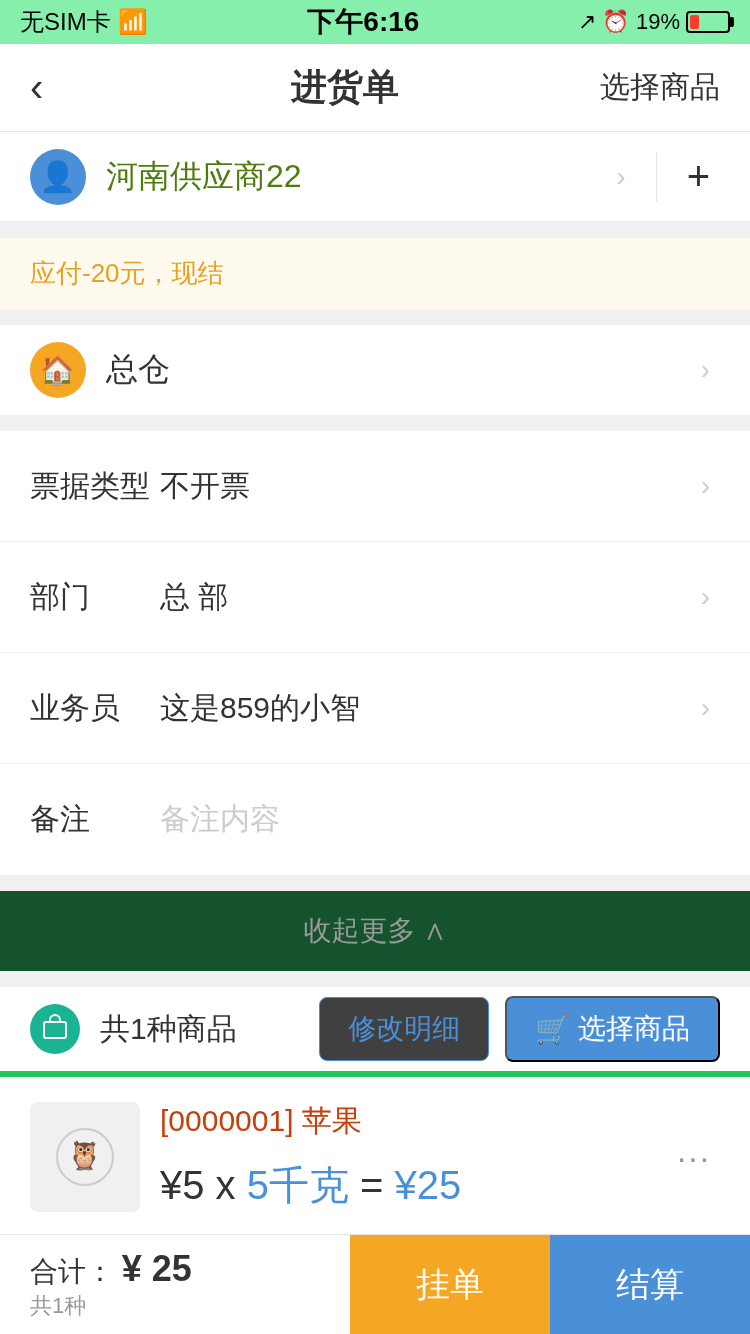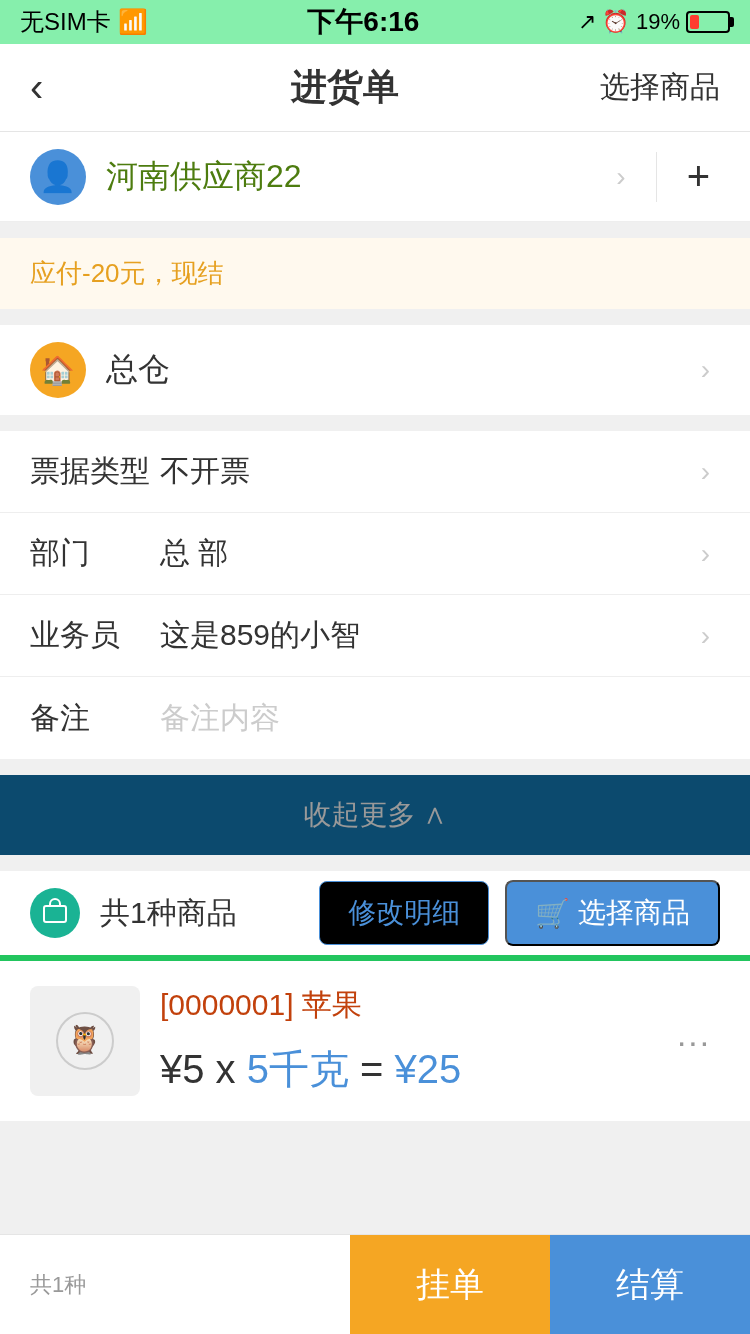--- a/index.html
+++ b/index.html
@@ -167,21 +167,21 @@
       flex: 1;
       font-size: 32px;
       color: #333;
     }
 
     
     .form-row {
       display: flex;
       align-items: center;
       padding: 0 30px;
-      height: 82px;
+      height: 111px;
       background: #fff;
       border-bottom: 1px solid #eee;
       cursor: pointer;
     }
     .form-row:last-child { border-bottom: none; }
     .form-label {
       width: 130px;
       font-size: 30px;
       color: #333;
       flex-shrink: 0;
@@ -196,21 +196,21 @@
       font-size: 30px;
       color: #ccc;
     }
 
     
     .collapse-row {
       display: flex;
       align-items: center;
       justify-content: center;
       height: 80px;
-      background: #0c4a6e;
+      background: #14532d;
       font-size: 28px;
       color: #999;
       cursor: pointer;
       margin-bottom: 16px;
     }
 
     
     .product-header {
       display: flex;
       align-items: center;
@@ -230,21 +230,21 @@
       flex: 1;
       font-size: 30px;
       color: #333;
     }
     .btn-outline {
       border: 1px solid #4a90d9;
       border-radius: 8px;
       padding: 12px 28px;
       font-size: 28px;
       color: #4a90d9;
-      background: #000000;
+      background: #404040;
       cursor: pointer;
       margin-right: 16px;
     }
     .btn-primary {
       border-radius: 8px;
       padding: 12px 28px;
       font-size: 28px;
       color: #fff;
       background: #4a90d9;
       cursor: pointer;
@@ -441,17 +441,21 @@
         </div>
       </div>
       <div class="product-more">···</div>
     </div>
   </div>
 
 </div>
 
 <div class="bottom-bar">
   <div class="total-area">
+    <div>
+      <span>合计：</span>
+      <span style="font-size:36px;font-weight:600;">¥ 25</span>
+    </div>
     <div style="font-size:22px;color:#999;">共1种</div>
   </div>
   <div class="btn-hang">挂单</div>
   <div class="btn-checkout">结算</div>
 </div>
 
 </body></html>

